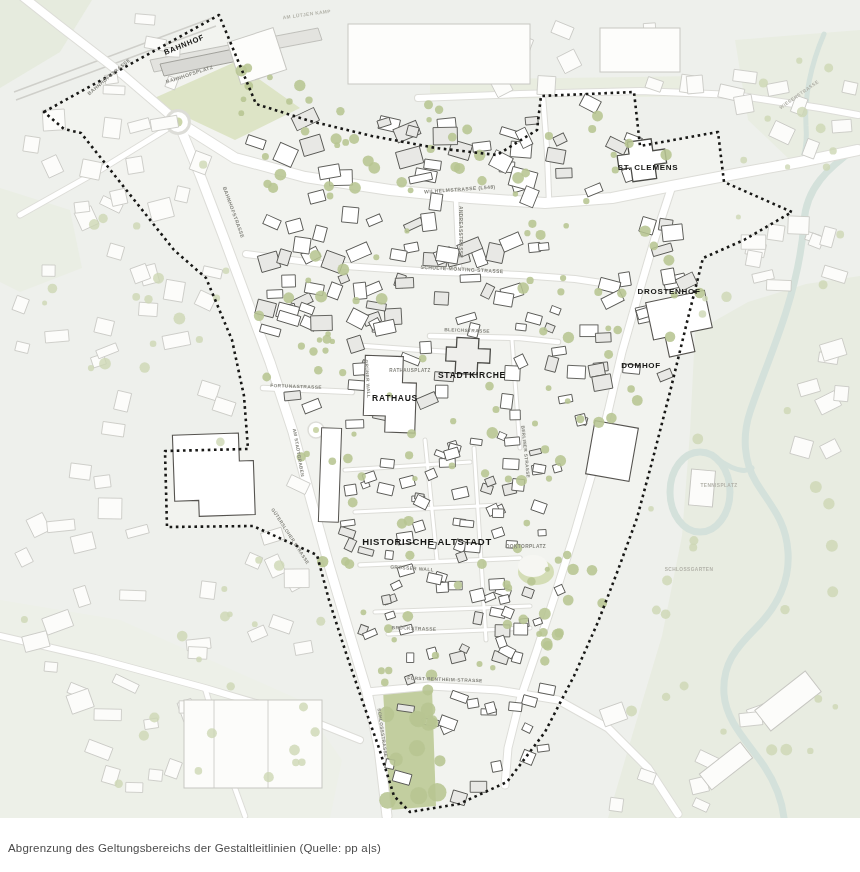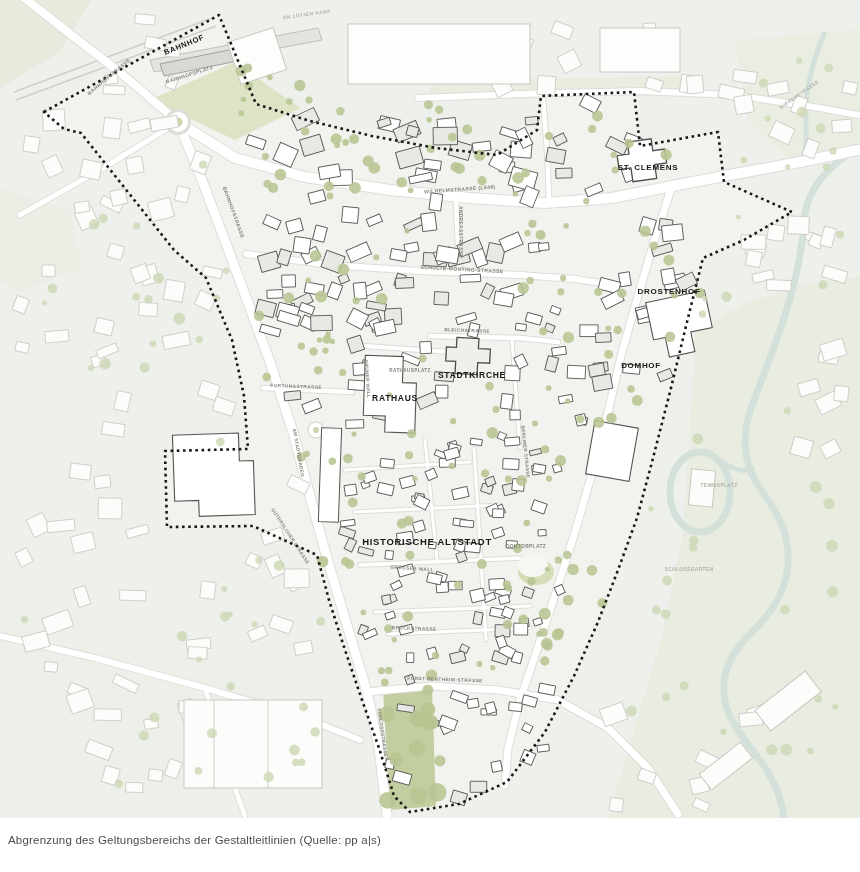--- a/index.html
+++ b/index.html
@@ -1,19 +1,19 @@
 <!DOCTYPE html>
 <html><head>
 <meta charset="utf-8">
 <style>
   html,body{margin:0;padding:0;background:#ffffff;}
   .page{width:860px;height:872px;background:#ffffff;overflow:hidden;font-family:"Liberation Sans",sans-serif;}
   .map-wrap{width:860px;height:818px;position:relative;}
   svg{display:block;}
-  .caption{padding:16px 10px 0 8px;font-size:11.5px;letter-spacing:.2px;color:#4b4b4b;
+  .caption{padding:24px 10px 0 8px;font-size:11.5px;letter-spacing:.2px;color:#4b4b4b;
            font-family:"Liberation Sans",sans-serif;}
   
   .lm{font-family:"Liberation Sans",sans-serif;font-weight:700;fill:#161614;letter-spacing:.7px;}
   .st{font-family:"Liberation Sans",sans-serif;font-weight:700;fill:#83837c;letter-spacing:.4px;}
   .stf{font-family:"Liberation Sans",sans-serif;font-weight:700;fill:#b2b2a9;letter-spacing:.4px;}
 </style>
 </head>
 <body>
 
 <div class="page">

